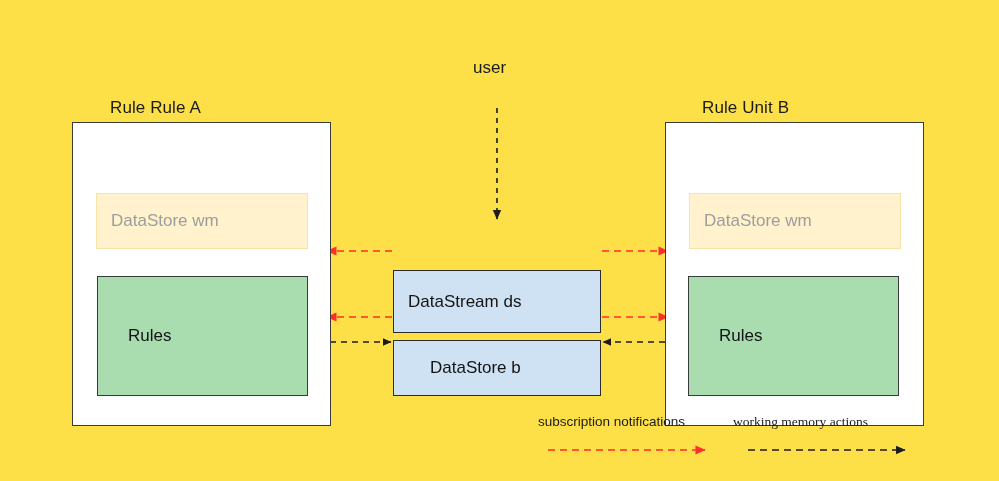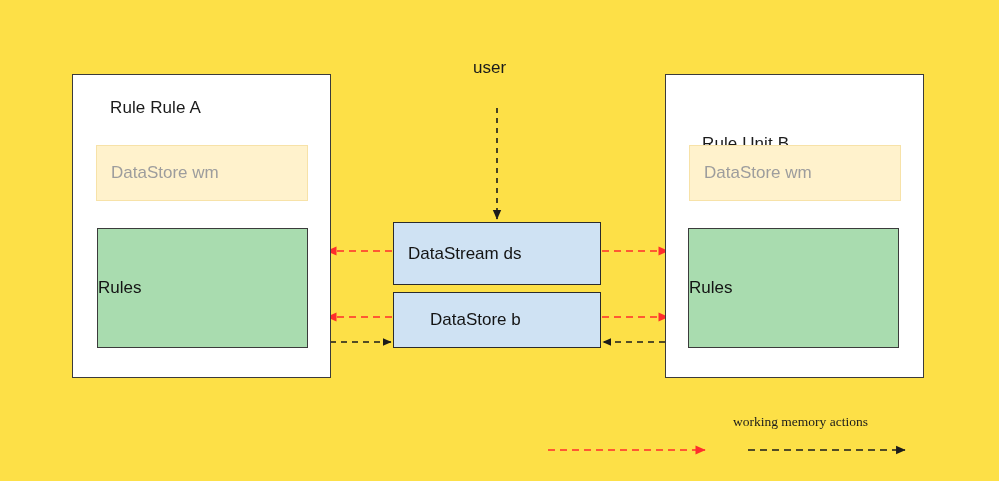--- a/index.html
+++ b/index.html
@@ -23,20 +23,21 @@
     top: 0;
     width: 999px;
     height: 481px;
     pointer-events: none;
   }
   .box {
     position: absolute;
     box-sizing: border-box;
     display: flex;
     align-items: center;
+    margin-top: 48px;
   }
   .unit-box {
     border: 1.6px solid #3b3b3b;
     background: #ffffff;
     align-items: flex-start;
   }
   .unit-title {
     position: absolute;
     font-size: 17px;
     color: #1b1b1b;
@@ -49,21 +50,21 @@
     padding-left: 14px;
   }
   .wm-label {
     font-size: 17px;
     color: #9d9d9d;
     white-space: nowrap;
   }
   .rules-box {
     background: #a9dcaf;
     border: 1.5px solid #3b3b3b;
-    padding-left: 0;
+    padding-left: 30px;
     align-items: center;
   }
   .rules-label {
     font-size: 17px;
     color: #141414;
     white-space: nowrap;
   }
   .data-box {
     background: #cfe2f3;
     border: 1.5px solid #2b2b2b;
@@ -134,34 +135,35 @@
   <div class="box wm-box" style="left:96px; top:145px; width:212px; height:56px;">
     <span class="wm-label">DataStore wm</span>
   </div>
 
   <div class="box rules-box" style="left:97px; top:228px; width:211px; height:120px;">
     <span class="rules-label">Rules</span>
   </div>
 
   <div class="box unit-box" style="left:665px; top:74px; width:259px; height:304px;">
   </div>
-  <div class="unit-title" style="left:702px; top:98px;margin-top:36px;">Rule Unit B</div>
+  <div class="unit-title" style="left:702px; top:98px;">Rule Unit B</div>
 
   <div class="box wm-box" style="left:689px; top:145px; width:212px; height:56px;">
     <span class="wm-label">DataStore wm</span>
   </div>
 
   <div class="box rules-box" style="left:688px; top:228px; width:211px; height:120px;">
     <span class="rules-label">Rules</span>
   </div>
 
   <div class="box data-box" style="left:393px; top:222px; width:208px; height:63px;align-items:center;">
     <span class="data-label">DataStream ds</span>
   </div>
 
   <div class="box data-box" style="left:393px; top:292px; width:208px; height:56px;padding-left:36px;">
     <span class="data-label">DataStore b</span>
   </div>
 
+  <div class="legend-label" style="left:538px; top:414px;">subscription notifications</div>
 
   <div class="legend-label" style="left:733px; top:414px;font-family:Liberation Serif, serif;">working memory actions</div>
 
 </div>
 
 </body></html>

